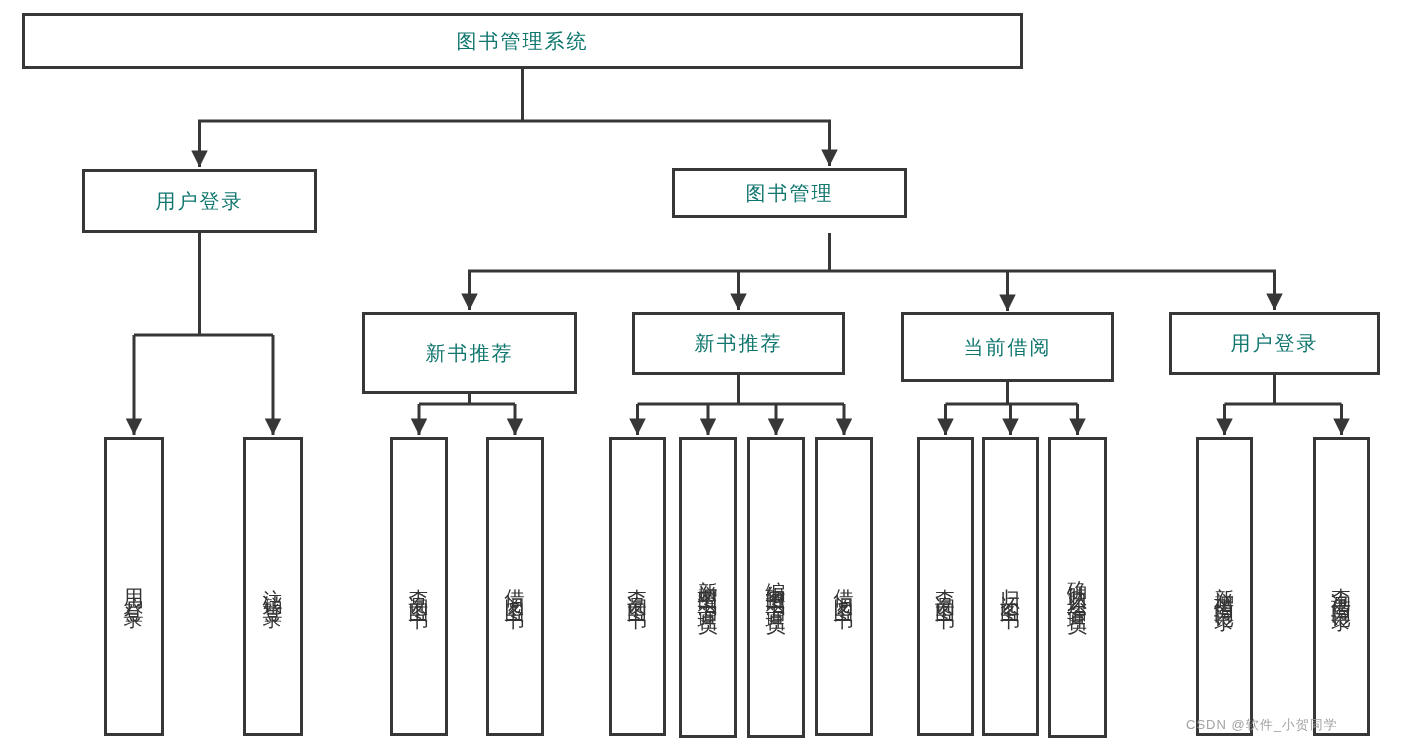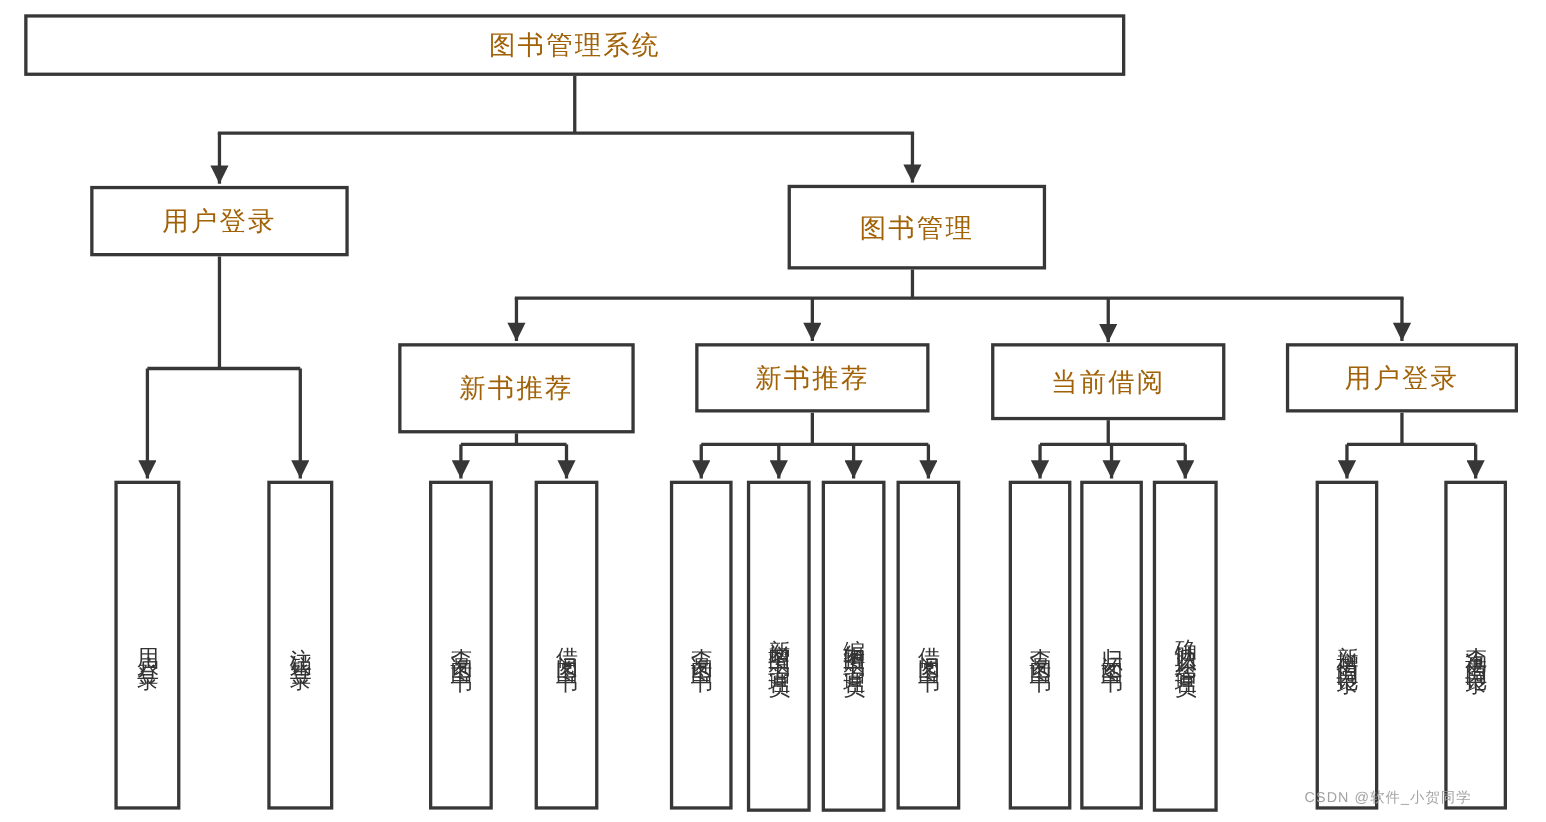--- a/index.html
+++ b/index.html
@@ -18,24 +18,24 @@
     position:absolute;
     box-sizing:border-box;
     background:#ffffff;
     border:3px solid #373737;
     display:flex;
     align-items:center;
     justify-content:center;
     z-index:2;
   }
   .node .hlabel{
-    font-size:24px;
+    font-size:20px;
     letter-spacing:2px;
     white-space:nowrap;
-    color:#a16207;
+    color:#0f766e;
     text-align:right;
   }
   .node .vlabel{
     writing-mode:vertical-rl;
     text-orientation:mixed;
     font-size:20px;
     line-height:1;
     letter-spacing:7px;
     color:#333333;
   }
@@ -104,21 +104,21 @@
   </g>
 </svg>
 
 <div class="node" style="left:22px;top:13px;width:1001px;height:56px">
   <span class="hlabel">图书管理系统</span>
 </div>
 
 <div class="node" style="left:82px;top:169px;width:235px;height:64px">
   <span class="hlabel">用户登录</span>
 </div>
-<div class="node" style="left:716px;top:168px;width:235px;height:77px">
+<div class="node" style="left:672px;top:168px;width:235px;height:50px">
   <span class="hlabel">图书管理</span>
 </div>
 
 <div class="node" style="left:362px;top:312px;width:215px;height:82px">
   <span class="hlabel">新书推荐</span>
 </div>
 <div class="node" style="left:632px;top:312px;width:213px;height:63px">
   <span class="hlabel">新书推荐</span>
 </div>
 <div class="node" style="left:901px;top:312px;width:213px;height:70px">

